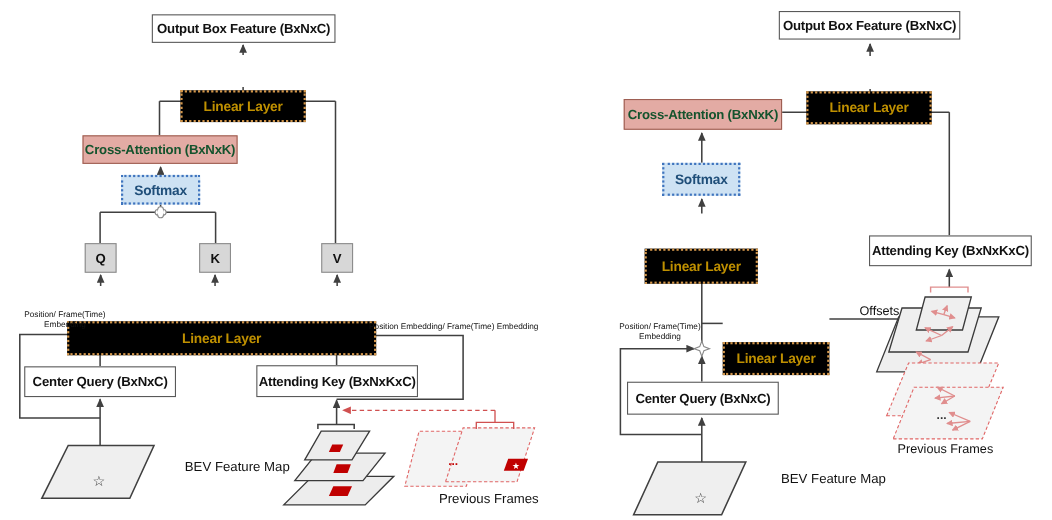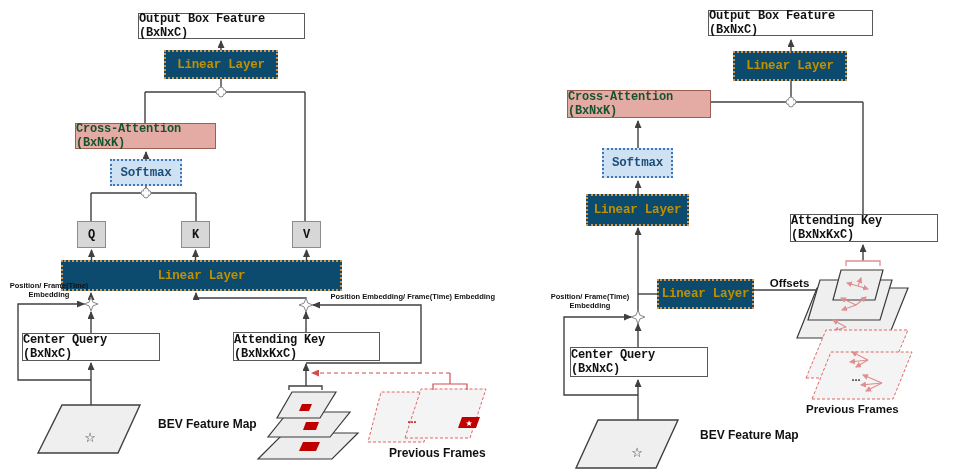--- a/index.html
+++ b/index.html
@@ -1,26 +1,26 @@
 <!DOCTYPE html>
 <html><head>
 <meta charset="utf-8">
 <style>
   html,body{margin:0;padding:0;background:#ffffff;}
   .canvas{position:relative;width:956px;height:473px;background:#fff;
           font-family:"Liberation Sans", sans-serif; overflow:hidden;}
   .layer{position:absolute;left:0;top:0;}
   .box{position:absolute;display:flex;align-items:center;justify-content:center;
-       box-sizing:border-box;text-align:left;font-weight:700;letter-spacing:-0.2px;font-family:Liberation Mono, monospace;}
+       box-sizing:border-box;text-align:right;font-weight:700;letter-spacing:-0.2px;}
   .white{background:#ffffff;border:1.5px solid #595959;font-size:12px;color:#111;}
-  .orange{background:#0c4a6e;border:2px dotted #D2964B;color:#BF9000;font-size:12.5px;}
+  .orange{background:#000000;border:2px dotted #D2964B;color:#BF9000;font-size:12.5px;margin-top:32px;}
   .blue{background:#CEE2F3;border:2px dotted #3F74BE;color:#1F4E79;font-size:12.5px;}
   .pink{background:#E3ABA4;border:1.5px solid #9E5F53;color:#14532d;font-size:12px;}
   .gray{background:#D7D7D7;border:1px solid #8C8C8C;color:#111;font-size:12px;}
-  .lbl{position:absolute;font-weight:700;color:#111;}
+  .lbl{position:absolute;font-weight:400;color:#111;margin-left:10px;}
   .small{font-size:7.5px;line-height:1.25;text-align:center;}
   .med{font-size:12px;}
   .med2{font-size:11.5px;}
 </style>
 </head>
 <body>
 
 <div class="canvas">
 
   <svg class="layer" width="956" height="473" viewBox="0 0 956 473">
@@ -174,21 +174,21 @@
   <div class="box blue" style="left:110px;top:159px;width:72px;height:27px;">Softmax</div>
   <div class="box gray" style="left:77px;top:221px;width:29px;height:27px;">Q</div>
   <div class="box gray" style="left:181px;top:221px;width:29px;height:27px;">K</div>
   <div class="box gray" style="left:292px;top:221px;width:29px;height:27px;">V</div>
   <div class="box orange" style="left:61px;top:260px;width:281px;height:31px;">Linear Layer</div>
 
   <div class="lbl small" style="left:0px;top:281px;width:98px;">
     <span>Position/ Frame(Time)</span><br>
     <span>Embedding</span>
   </div>
-  <div class="lbl small" style="left:310px;top:292px;width:185px;text-align:right;">Position Embedding/ Frame(Time) Embedding</div>
+  <div class="lbl small" style="left:310px;top:292px;width:185px;text-align:center;">Position Embedding/ Frame(Time) Embedding</div>
 
   <div class="box white" style="left:22px;top:333px;width:138px;height:28px;">Center Query (BxNxC)</div>
   <div class="box white" style="left:233px;top:332px;width:147px;height:29px;">Attending Key (BxNxKxC)</div>
 
   <div class="lbl med" style="left:158px;top:417px;width:100px;">BEV Feature Map</div>
   <div class="lbl med" style="left:389px;top:446px;width:105px;">Previous Frames</div>
 
   <div class="box white" style="left:708px;top:10px;width:165px;height:26px;">Output Box Feature (BxNxC)</div>
   <div class="box orange" style="left:733px;top:51px;width:114px;height:30px;">Linear Layer</div>
   <div class="box pink" style="left:567px;top:90px;width:144px;height:28px;">Cross-Attention (BxNxK)</div>

